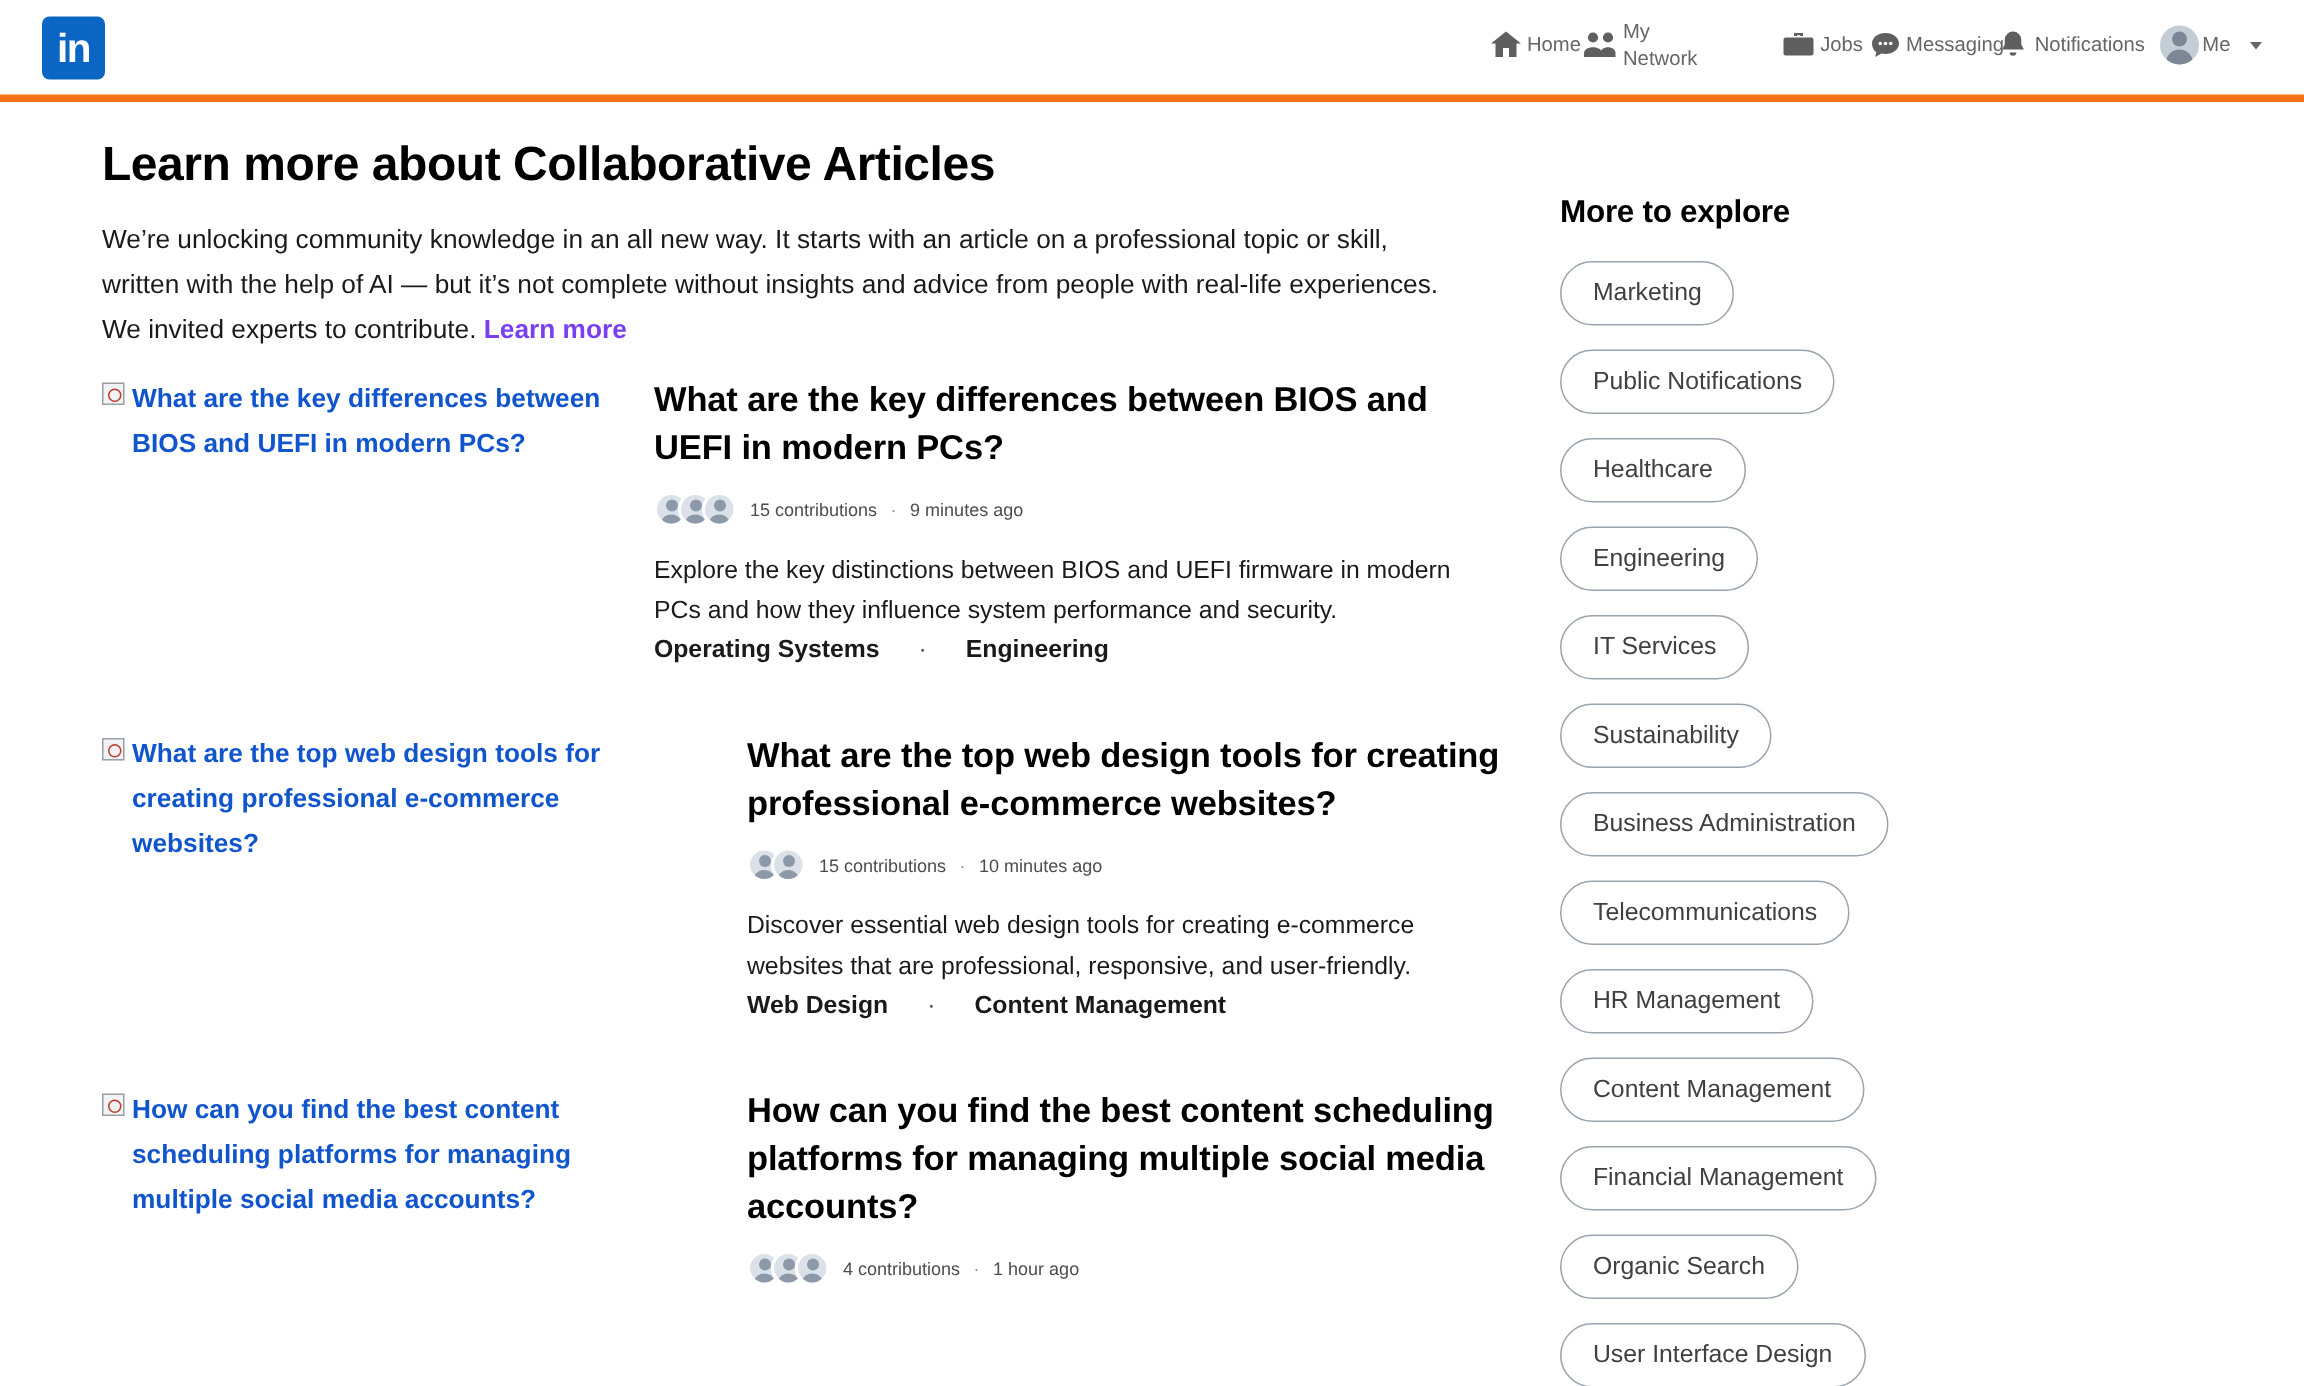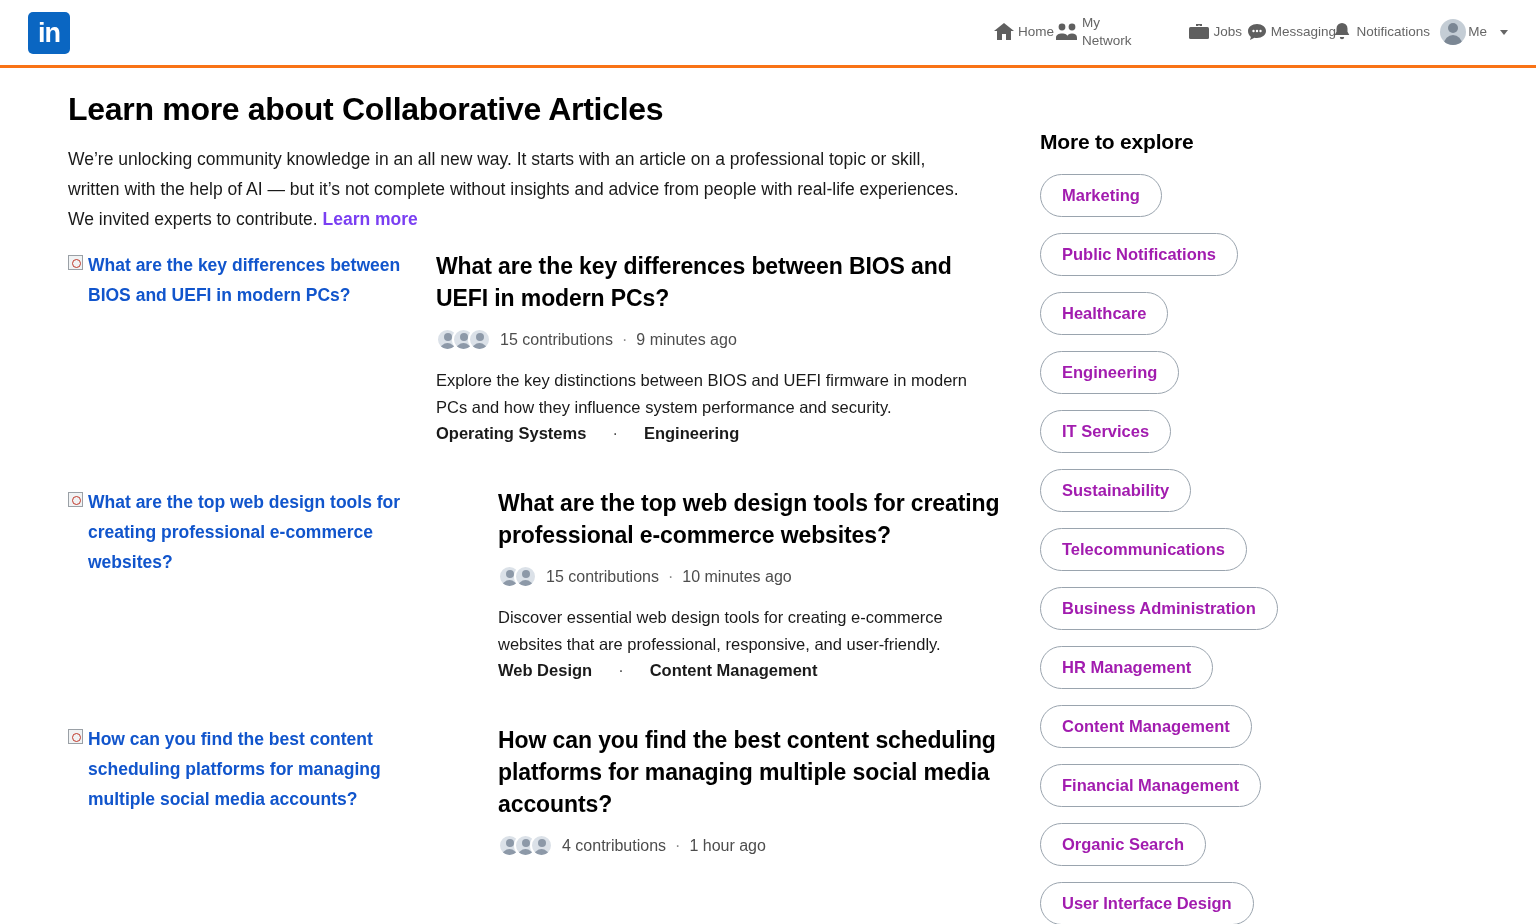--- a/index.html
+++ b/index.html
@@ -10,21 +10,21 @@
     background: #ffffff;
     font-family: "Liberation Sans", sans-serif;
     color: #000000;
   }
 
   
   .topbar {
     position: relative;
     height: 68px;
     background: #ffffff;
-    border-bottom: 3px solid #f97316;
+    border-bottom: 5px solid #f97316;
     display: flex;
     align-items: center;
     padding: 0 28px;
   }
   .logo {
     width: 42px; height: 42px;
     background: #0a66c2;
     border-radius: 5px;
     color: #ffffff;
     font-weight: bold;
@@ -153,21 +153,21 @@
     line-height: 32px;
     font-weight: bold;
     margin: 0 0 14px 0;
     color: #000000;
     letter-spacing: -0.1px;
   }
   .meta {
     display: flex;
     align-items: center;
     gap: 9px;
-    font-size: 16px;
+    font-size: 12px;
     color: #4d4d4d;
     margin-bottom: 16px;
   }
   .faces { display: flex; }
   .face {
     width: 23px; height: 23px; border-radius: 50%;
     background: #dbe1e8;
     border: 2px solid #ffffff;
     margin-left: -7px;
     position: relative;
@@ -211,22 +211,22 @@
     font-weight: bold;
     margin: 0 0 20px 0;
     letter-spacing: -0.2px;
   }
   .pill {
     display: inline-block;
     border: 1px solid #9aa4ae;
     border-radius: 22px;
     padding: 11px 21px;
     font-size: 16.5px;
-    font-weight: bold;
-    color: #a21caf;
+    font-weight: normal;
+    color: #404040;
     margin-bottom: 16px;
     cursor: pointer;
     background: #ffffff;
     white-space: nowrap;
   }
   .pill-list { display: flex; flex-direction: column; align-items: flex-start; }
 </style>
 </head>
 <body>
 
@@ -392,22 +392,22 @@
 
   <div class="rail">
     <h2 class="rail-title">More to explore</h2>
     <div class="pill-list">
       <div class="pill">Marketing</div>
       <div class="pill">Public Notifications</div>
       <div class="pill">Healthcare</div>
       <div class="pill">Engineering</div>
       <div class="pill">IT Services</div>
       <div class="pill">Sustainability</div>
+      <div class="pill">Business Administration</div>
       <div class="pill">Telecommunications</div>
-      <div class="pill">Business Administration</div>
       <div class="pill">HR Management</div>
       <div class="pill">Content Management</div>
       <div class="pill">Financial Management</div>
       <div class="pill">Organic Search</div>
       <div class="pill">User Interface Design</div>
     </div>
   </div>
 
 </div>
 

